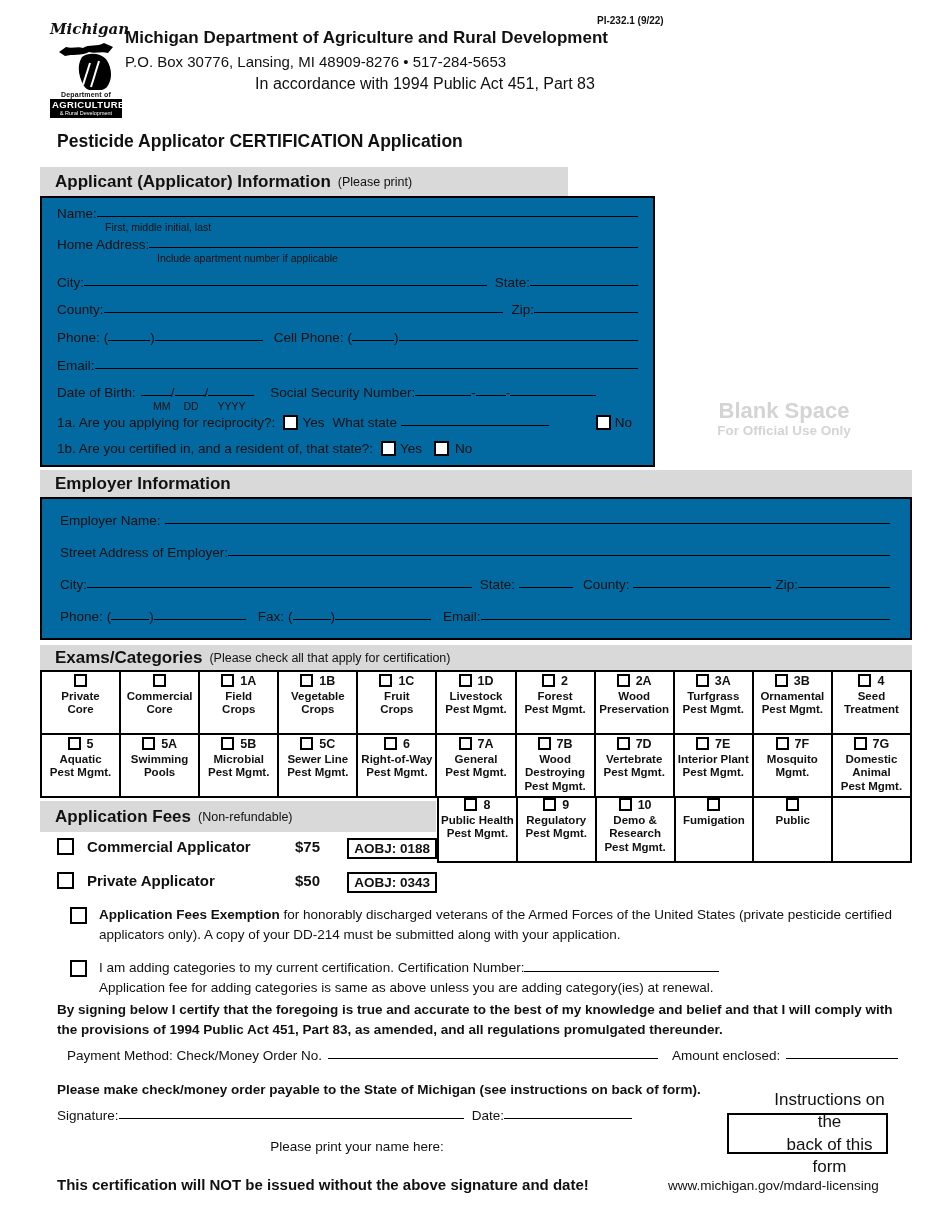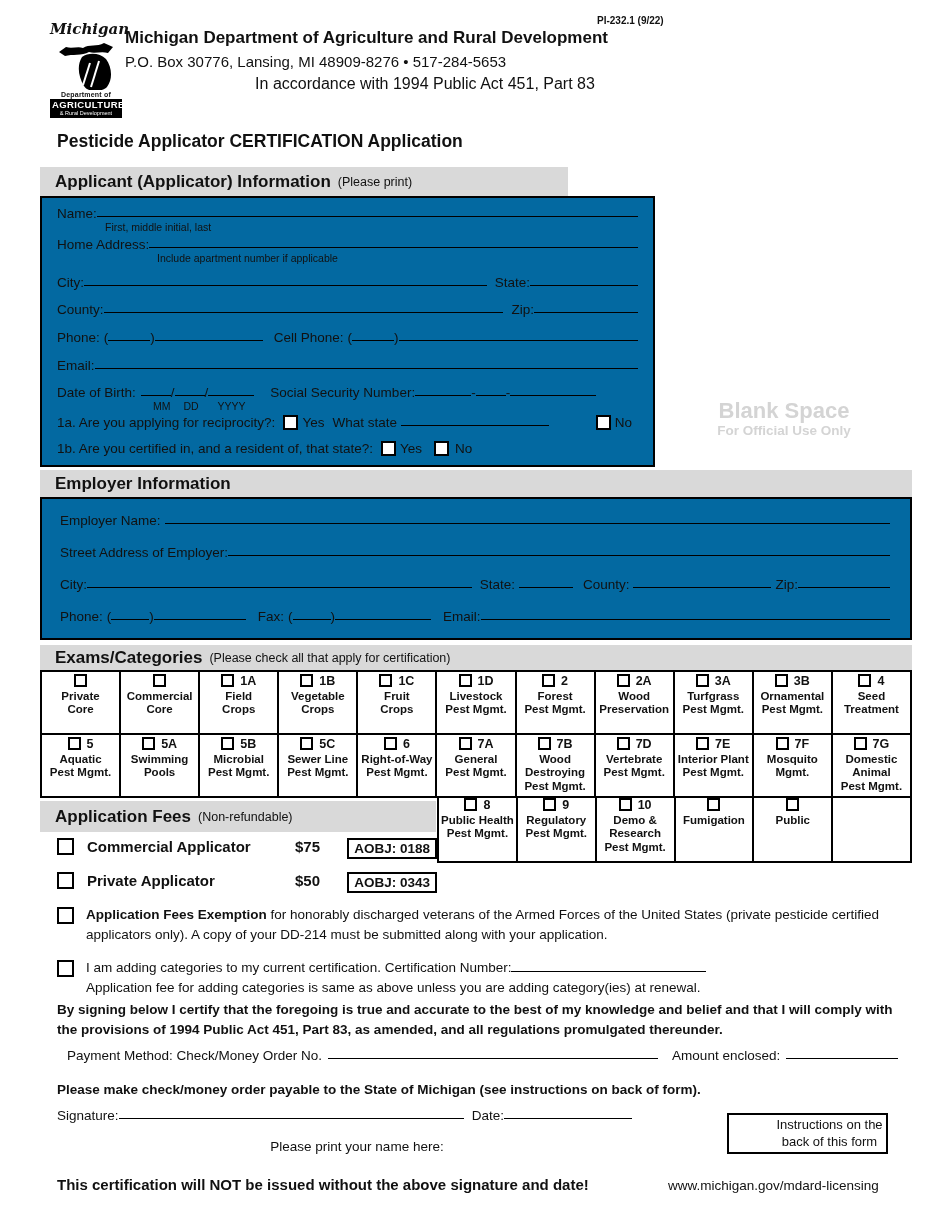--- a/index.html
+++ b/index.html
@@ -52,28 +52,28 @@
   .cat-code { font-weight:bold; font-size:12.5px; }
   .cat-label { font-size:11.5px; line-height:1.16; text-align:center; white-space:pre-line; margin-top:1px;font-weight:bold; }
 
   
   .fee-row { position:absolute; left:57px; width:380px; display:flex; align-items:flex-start; }
   .fee-label { font-size:15px; font-weight:bold; margin-left:13px; width:208px; }
   .fee-price { font-size:15px; font-weight:bold; }
   .aobj { margin-left:auto; border:2px solid #000; font-weight:bold; font-size:13.5px; padding:1px 5px; white-space:nowrap; }
 
   .para { font-size:13.5px; line-height:1.5; }
-  .cb-para { position:absolute; left:57px; display:flex; }
+  .cb-para { position:absolute; left:70px; display:flex; }
   .cb-para .cb { margin-top:2px; }
   .cb-para .txt { margin-left:12px; }
   .iln { display:inline-block; border-bottom:1.3px solid #000; height:13px; vertical-align:baseline; }
 
   .instr-box { position:absolute; left:727px; top:1113px; width:161px; height:41px; border:2.5px solid #000;
                display:flex; align-items:center; justify-content:center; text-align:center;
-               font-size:13px; line-height:1.3; white-space:pre-line;padding-left:44px; }
+               font-size:17px; line-height:1.3; white-space:pre-line;padding-left:44px; }
   .footer-bold { position:absolute; left:57px; top:1176px; font-size:15px; font-weight:bold; }
   .footer-url { position:absolute; left:668px; top:1178px; font-size:13.5px; }
   b.seg { font-weight:bold; }
 </style>
 </head>
 <body>
 
 <div class="page">
 
   <div class="pi-num">PI-232.1 (9/22)</div>

